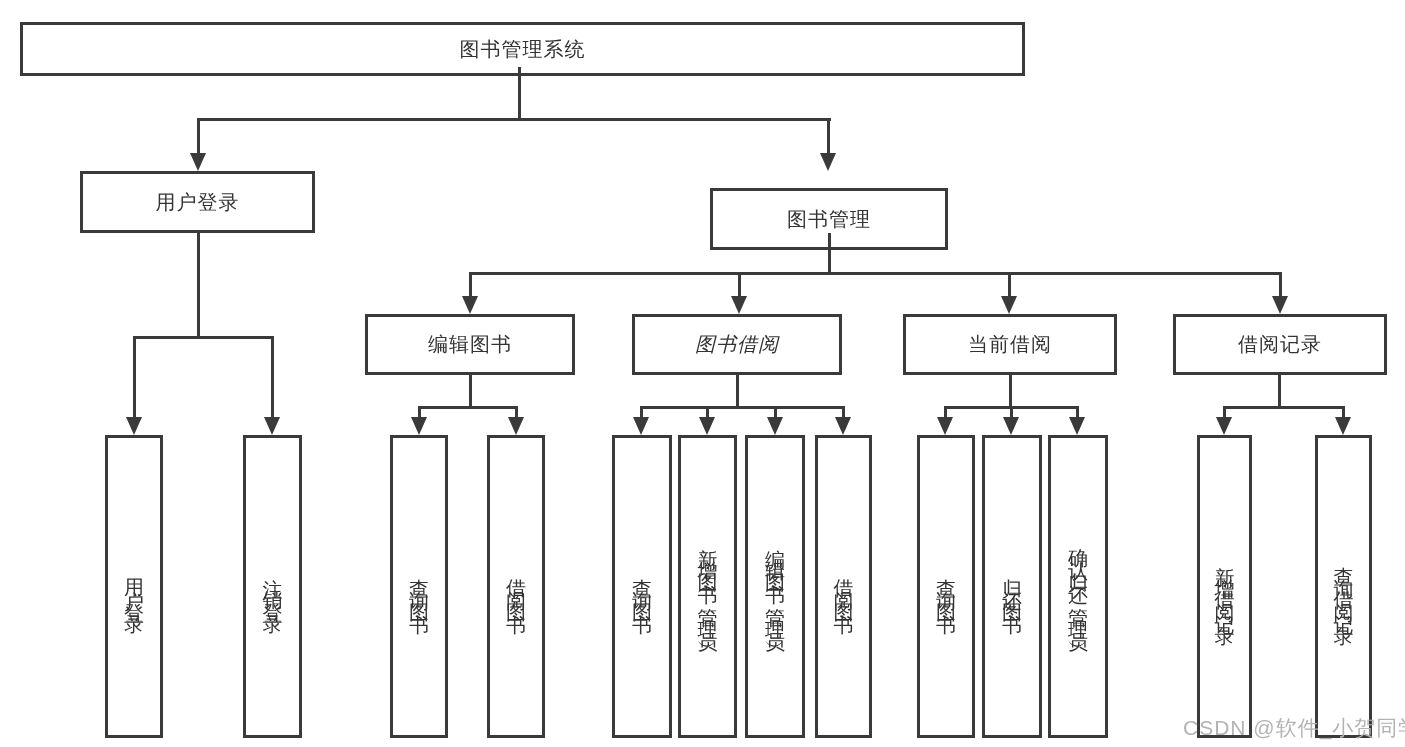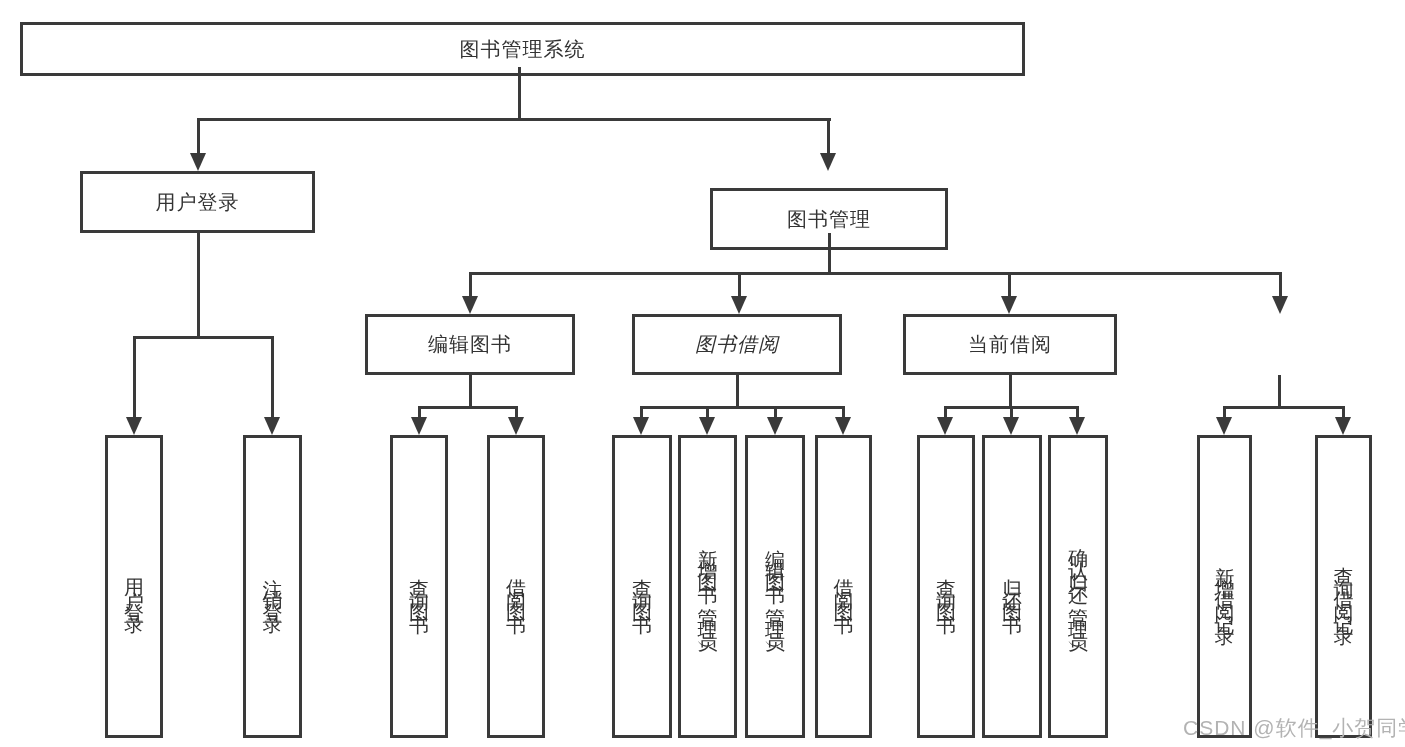--- a/index.html
+++ b/index.html
@@ -78,20 +78,21 @@
 <div class="canvas">
 
   <div class="box" id="root">图书管理系统</div>
 
   <div class="box" id="n-user-login">用户登录</div>
   <div class="box" id="n-book-mgmt">图书管理</div>
 
   <div class="box" id="n-new-book">编辑图书</div>
   <div class="box" id="n-book-borrow">图书借阅</div>
   <div class="box" id="n-cur-borrow">当前借阅</div>
+  <div class="box" id="n-rec">借阅记录</div>
 
   <div class="box leaf" id="l-user-login">
       <span class="vtext">用户登录</span>
     </div>
   <div class="box leaf" id="l-logout">
       <span class="vtext">注销登录</span>
     </div>
   <div class="box leaf" id="l-query1">
       <span class="vtext">查询图书</span>
     </div>

